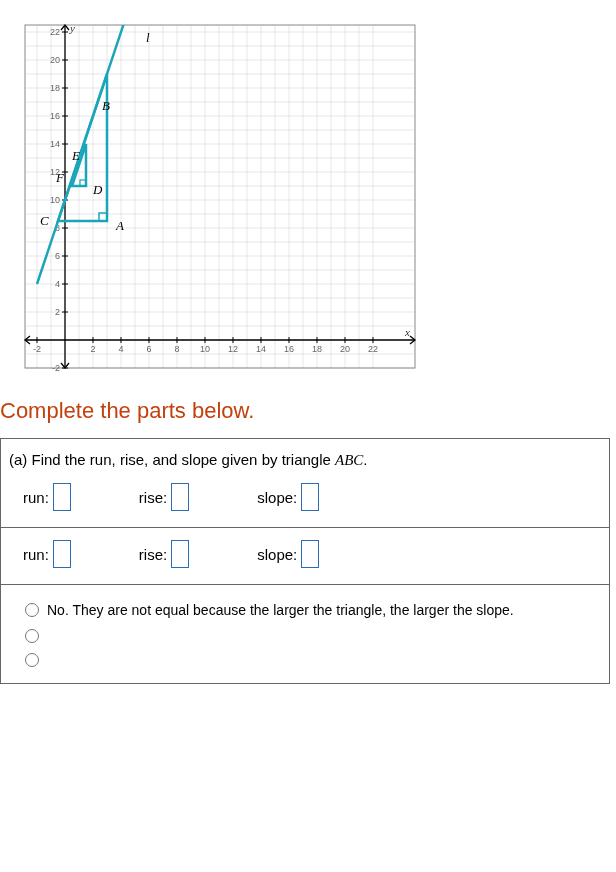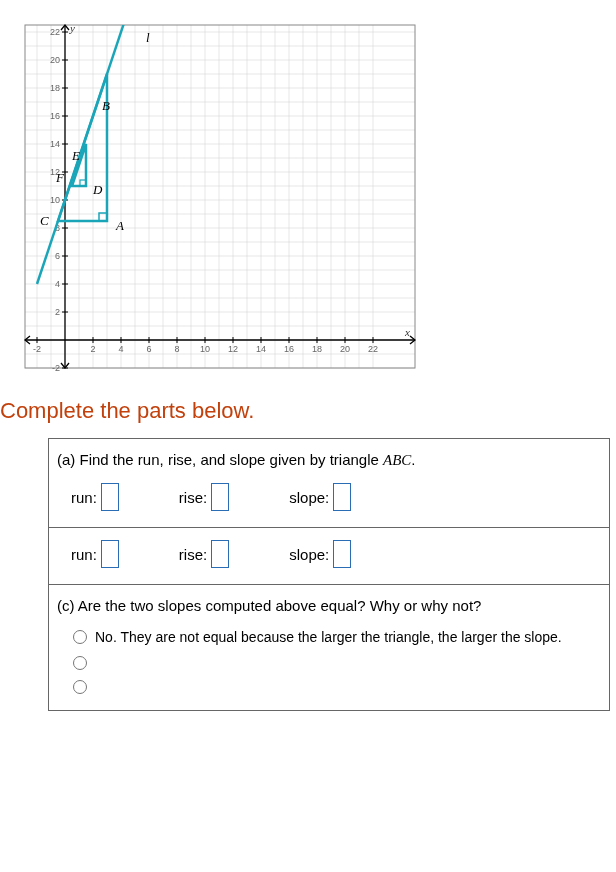--- a/index.html
+++ b/index.html
@@ -17,37 +17,36 @@
       display: block;
     }
     .instructions {
       font-size: 22px;
       padding: 8px 0 14px 0;
       color: #c2410c;
     }
     .parts-box {
       border: 1px solid #666;
       margin-right: 6px;
-      margin-left: 48px;
     }
     .part {
       border-bottom: 1px solid #666;
       padding: 12px 14px 16px 6px;
     }
     .part:last-child { border-bottom: none; }
     .part-prompt {
       font-size: 15px;
       margin-bottom: 14px;
       margin-left: 2px;
     }
     .italic-vars { font-style: italic; font-family: 'Times New Roman', serif; }
     .inputs-row {
       display: flex;
       align-items: center;
-      gap: 0;
+      gap: 8px;
       margin-left: 16px;
     }
     .input-group {
       display: flex;
       align-items: center;
       margin-right: 60px;
     }
     .input-label {
       font-size: 15px;
       margin-right: 4px;
@@ -276,21 +275,20 @@
         <input class="answer-box" type="text" style="">
       </div>
       <div class="input-group">
         <span class="input-label">slope:</span>
         <input class="answer-box" type="text" style="">
       </div>
     </div>
   </div>
 
   <div class="part">
-    <div class="part-prompt">(c) Are the two slopes computed above equal? Why or why not?</div>
     <div class="radio-list">
       <label class="radio-row">
         <input type="radio" name="partc" style="">
         <span class="radio-label">No. They are not equal because the larger the triangle, the larger the slope.</span>
       </label>
       <label class="radio-row">
         <input type="radio" name="partc" style="">
       </label>
       <label class="radio-row">
         <input type="radio" name="partc" style="">

